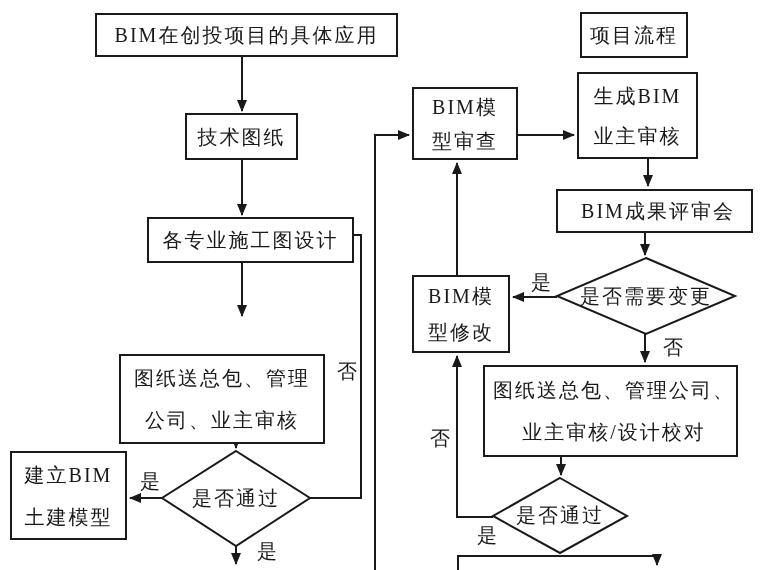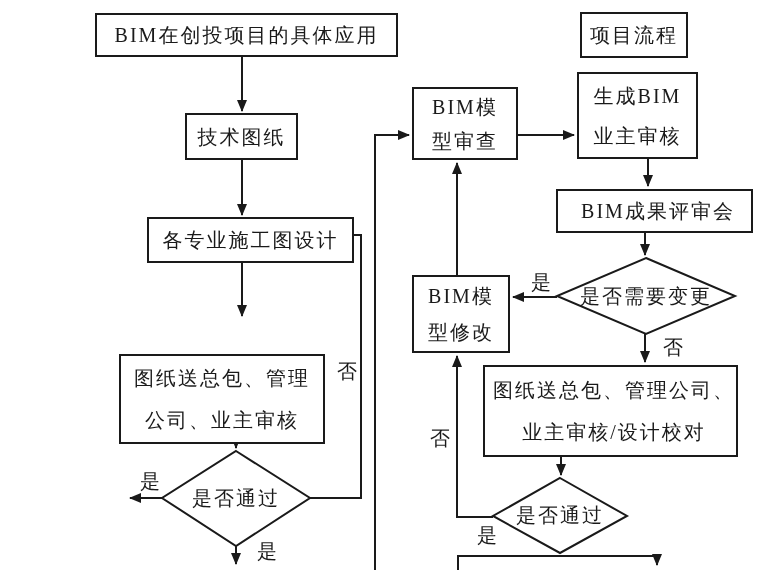--- a/index.html
+++ b/index.html
@@ -98,20 +98,24 @@
   <div class="box" style="left:119px;top:318px;width:206px;height:90px;line-height:42px;margin-top:36px;">
     <span class="ln">图纸送总包、管理</span>
     <span class="ln">公司、业主审核</span>
   </div>
 
   <div class="box" style="left:483px;top:365px;width:255px;height:92px;line-height:42px;padding-left:7px;">
     <span class="ln">图纸送总包、管理公司、</span>
     <span class="ln">业主审核/设计校对</span>
   </div>
 
+  <div class="box" style="left:10px;top:451px;width:117px;height:89px;line-height:42px;">
+    <span class="ln">建立BIM</span>
+    <span class="ln">土建模型</span>
+  </div>
 
   <div class="dlabel" style="left:162px;top:451px;width:148px;height:95px;">
     <span>是否通过</span>
   </div>
   <div class="dlabel" style="left:557px;top:258px;width:178px;height:76px;">
     <span>是否</span>
     <span>需要变更</span>
   </div>
   <div class="dlabel" style="left:493px;top:478px;width:134px;height:75px;">
     <span>是否通过</span>

